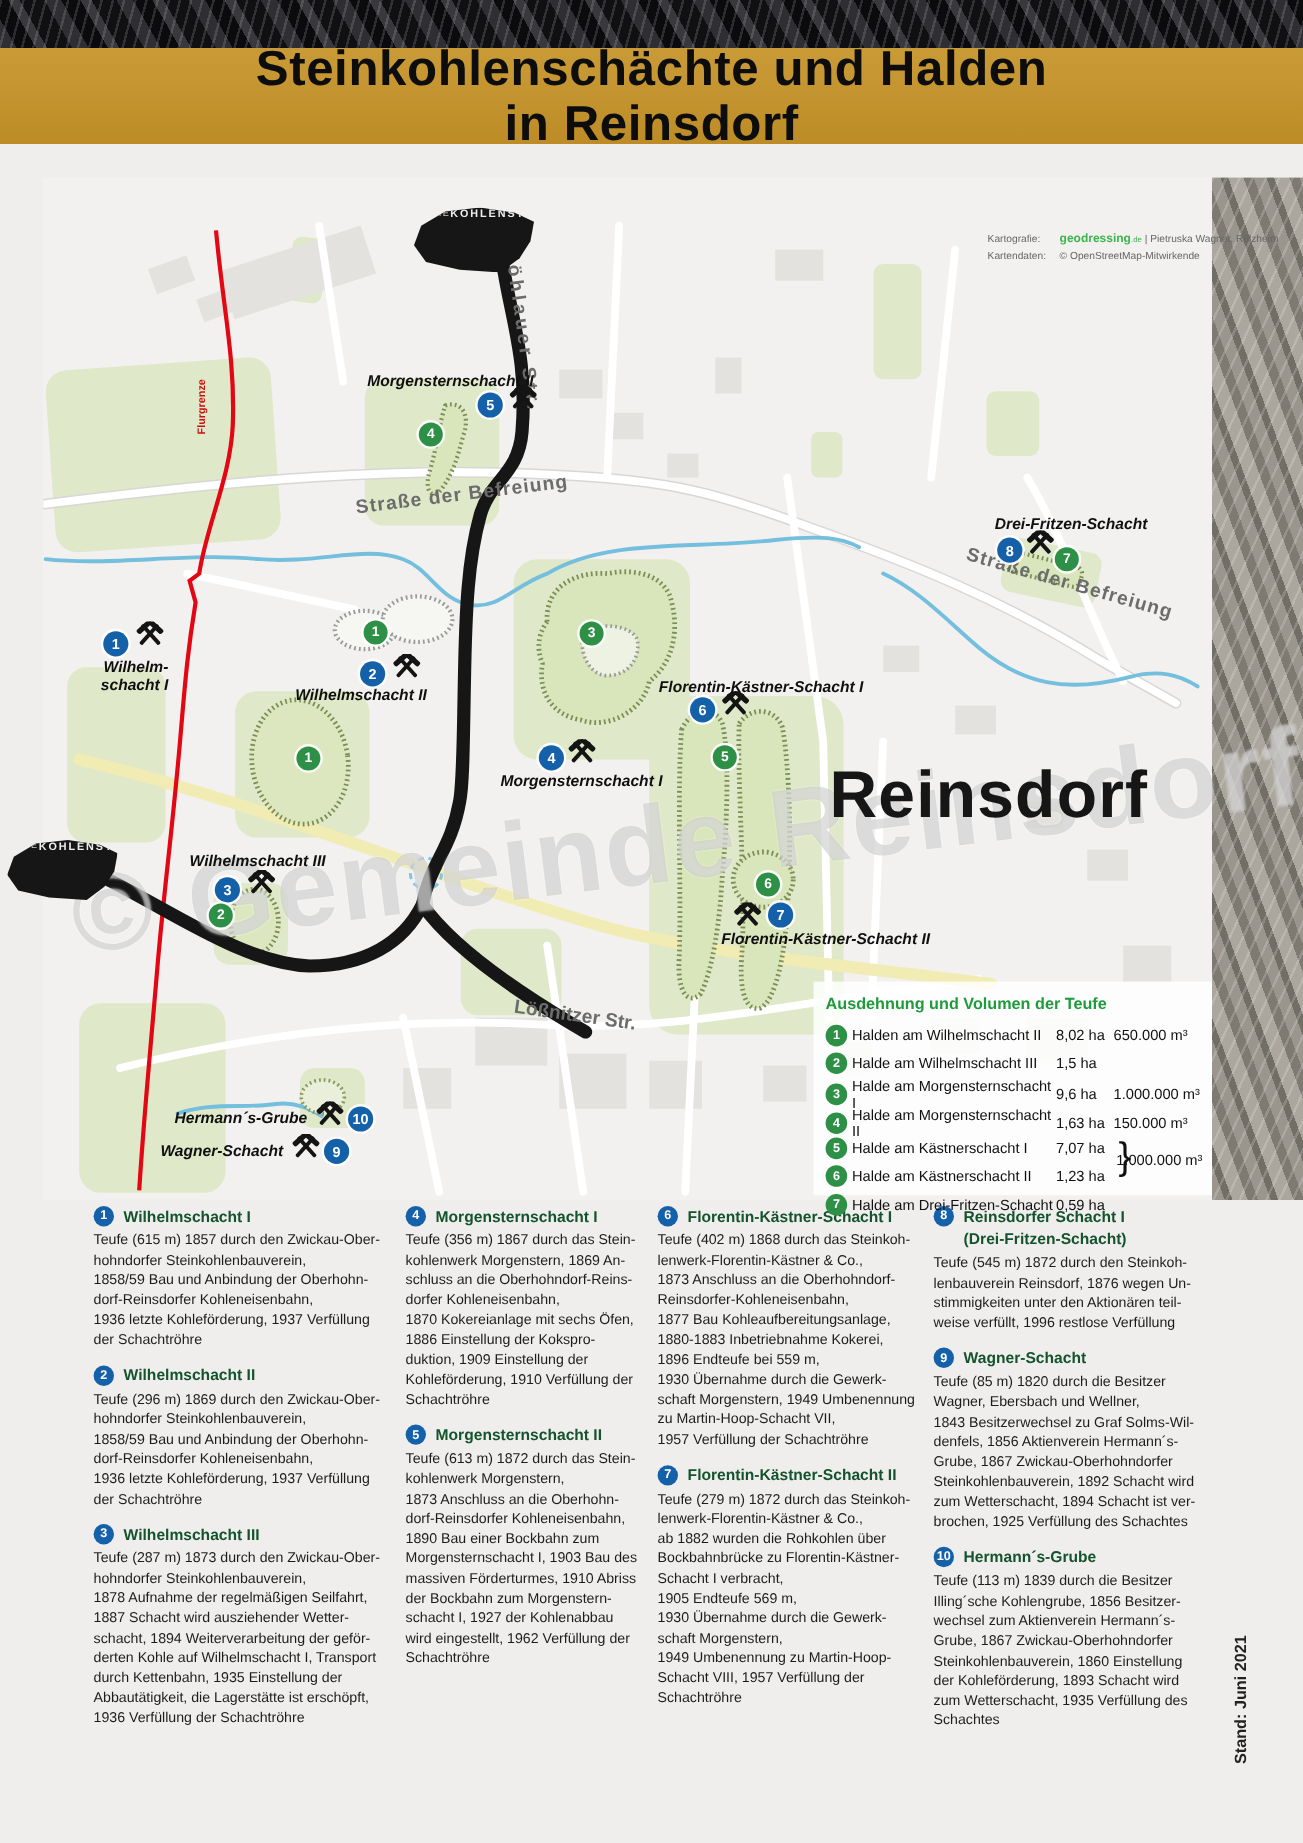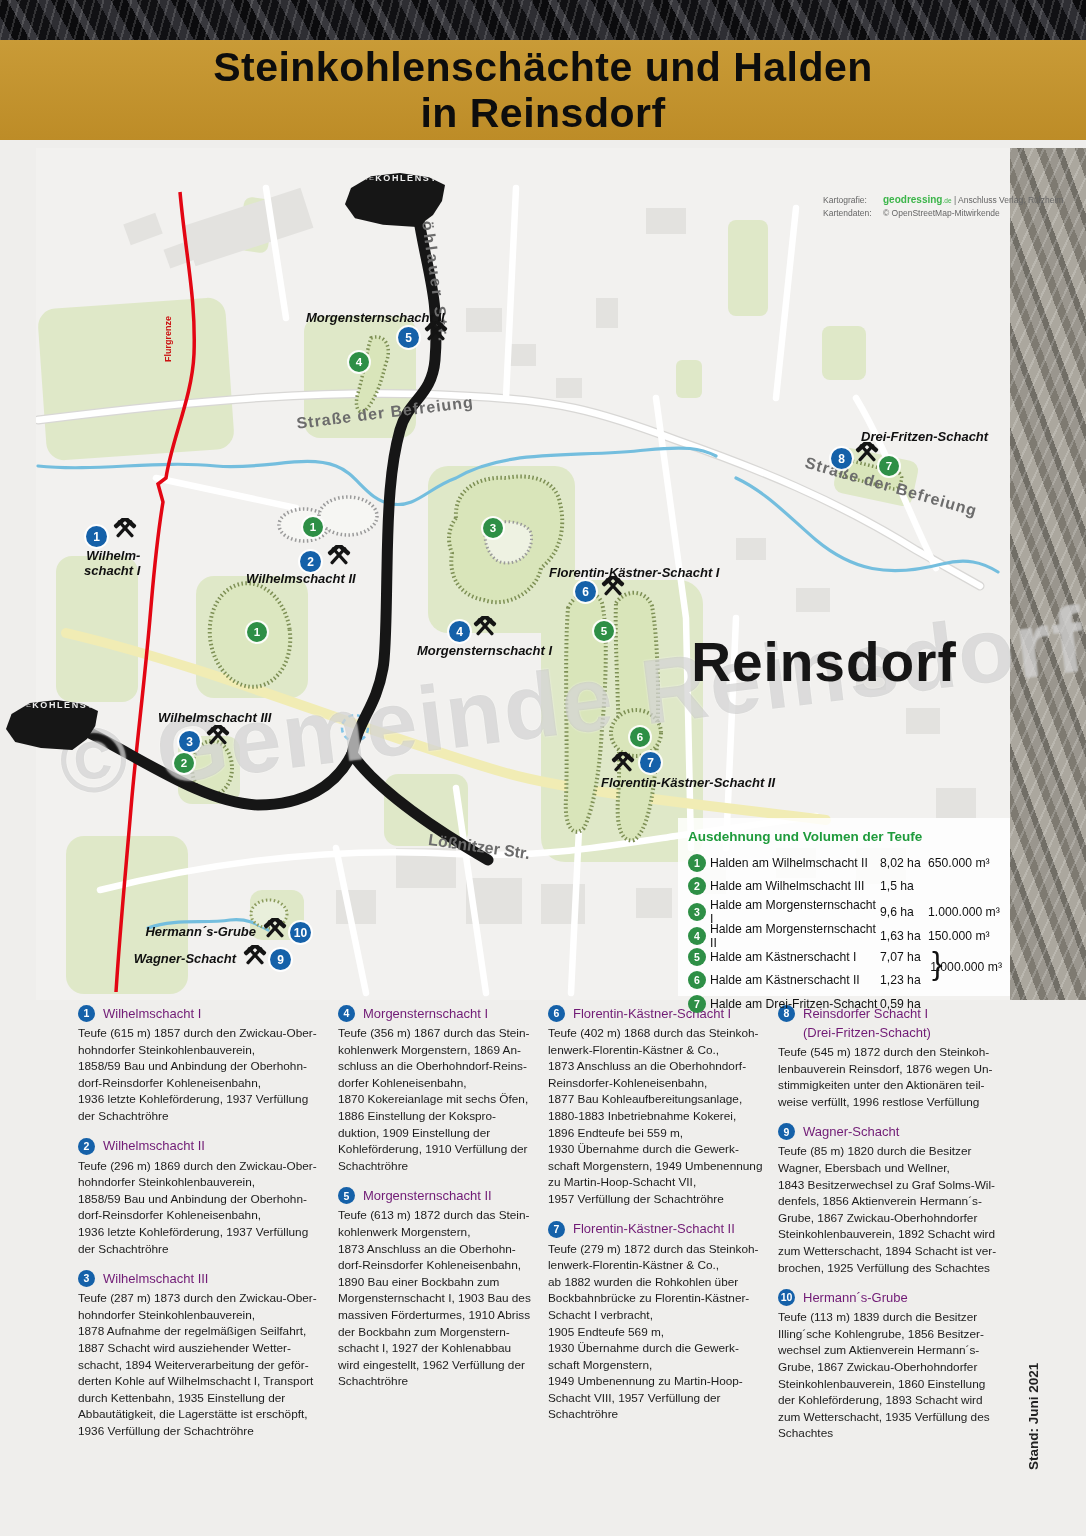--- a/index.html
+++ b/index.html
@@ -7,21 +7,21 @@
         font-family:"Liberation Sans",sans-serif;background:#efeeec;}
   
   .coal-top{position:absolute;left:0;top:0;width:1086px;height:40px;
     background:
       repeating-linear-gradient(105deg, rgba(255,255,255,.14) 0 2px, transparent 2px 9px),
       repeating-linear-gradient(60deg,#2e2e33 0 12px,#0b0b0d 12px 26px,#38383d 26px 34px,#101013 34px 52px);}
   .coal-right{position:absolute;left:1010px;top:148px;width:76px;height:852px;
     background:
       repeating-linear-gradient(115deg, rgba(255,255,255,.18) 0 2px, transparent 2px 10px),
       repeating-linear-gradient(70deg,#9a968e 0 10px,#716e66 10px 16px,#aba79e 16px 28px,#7e7a71 28px 36px);}
-  .banner{position:absolute;left:0;top:40px;width:1086px;height:100px;
+  .banner{position:absolute;left:0;top:40px;width:1086px;height:80px;
     background:linear-gradient(#c99b37,#bd8c27);display:flex;flex-direction:column;
     justify-content:center;align-items:center;text-align:right;}
   .banner .t1,.banner .t2{font-weight:bold;color:#0d0d0d;font-size:41px;line-height:46px;letter-spacing:.5px;}
   
   .map{position:absolute;left:36px;top:148px;width:974px;height:852px;background:#f2f1ef;}
   .basemap{position:absolute;left:0;top:0;width:974px;height:852px;}
   .watermark{position:absolute;left:60px;top:712px;width:980px;font-size:92px;font-weight:bold;
     color:rgba(150,150,150,.30);transform:rotate(-7deg);transform-origin:left center;
     white-space:nowrap;letter-spacing:2px;text-shadow:0 0 2px rgba(255,255,255,.65);z-index:2;}
   
@@ -64,21 +64,21 @@
   .legend .brace{position:absolute;left:254px;top:127px;font-size:32px;font-weight:300;color:#111;}
   .legend .brace-vol{position:absolute;right:8px;top:142px;font-size:12.2px;color:#111;}
   
   .col{position:absolute;top:1005px;font-size:11.8px;line-height:16.6px;color:#1c1c1c;}
   .col1{left:78px;width:258px;} .col2{left:338px;width:208px;}
   .col3{left:548px;width:226px;} .col4{left:778px;width:232px;}
   .entry{margin-bottom:13px;}
   .entry-head{display:flex;align-items:center;gap:8px;margin-bottom:3px;}
   .entry-num{width:17px;height:17px;border-radius:50%;background:#1561a9;color:#fff;font-weight:bold;
     font-size:10.5px;display:flex;align-items:center;justify-content:center;flex:none;}
-  .entry-title,.entry-sub{color:#701a75;font-weight:normal;font-size:13px;line-height:16px;}
+  .entry-title,.entry-sub{color:#14532d;font-weight:bold;font-size:13px;line-height:16px;}
   .entry-sub{margin:0 0 3px 25px;}
   .entry-body{white-space:pre-line;}
   .stand{position:absolute;left:1026px;top:1470px;transform:rotate(-90deg);transform-origin:left top;
     font-weight:bold;font-size:13.5px;color:#222;white-space:nowrap;}
 </style>
 </head>
 <body>
 
 <div class="page">
   <div class="coal-top"></div>
@@ -184,21 +184,21 @@
       </g>
     </svg>
 
     <div class="watermark" style="left:24px;top:564px;">© Gemeinde Reinsdorf</div>
   </div>
 
   <div class="coal-right"></div>
 
   <div class="credits">
     <div>
-      <span class="c-label">Kartografie:</span><span class="brand">geodressing</span><span class="brand-suffix">.de</span> <span>| Anschluss Verlag, Rülzheim</span>
+      <span class="c-label">Kartografie:</span><span class="brand">geodressing</span><span class="brand-suffix">.de</span> <span>| Pietruska Wagner, Rülzheim</span>
     </div>
     <div>
       <span class="c-label">Kartendaten:</span><span>© OpenStreetMap-Mitwirkende</span>
     </div>
   </div>
 
   <div class="badge badge-top">
     <div class="b1">SÄCHSISCHE</div>
     <div class="b2">KOHLEN</div>
     <div class="b2">STRASSE</div>
@@ -328,21 +328,21 @@
         <g transform="rotate(-42 12 8)">
           <rect x="10.7" y="0" width="2.6" height="17.5" rx="1"></rect>
           <rect x="6.2" y="0.3" width="11.6" height="3.6" rx="1.4"></rect>
         </g>
         <g transform="rotate(42 12 8)">
           <rect x="10.7" y="0" width="2.6" height="17.5" rx="1"></rect>
           <rect x="6.2" y="0.3" width="11.6" height="3.6" rx="1.4"></rect>
         </g>
       </g>
     </svg>
-  <div class="maplabel" style="left:861px;top:429px;">Drei-Fritzen-Schacht</div>
+  <div class="maplabel" style="left:829px;top:429px;">Drei-Fritzen-Schacht</div>
 
   <div class="scircle" style="left:270px;top:949px;">9</div>
   <svg class="hammers" style="left:240px;top:945px;" viewBox="0 0 24 20">
       <g fill="#141414">
         <g transform="rotate(-42 12 8)">
           <rect x="10.7" y="0" width="2.6" height="17.5" rx="1"></rect>
           <rect x="6.2" y="0.3" width="11.6" height="3.6" rx="1.4"></rect>
         </g>
         <g transform="rotate(42 12 8)">
           <rect x="10.7" y="0" width="2.6" height="17.5" rx="1"></rect>

